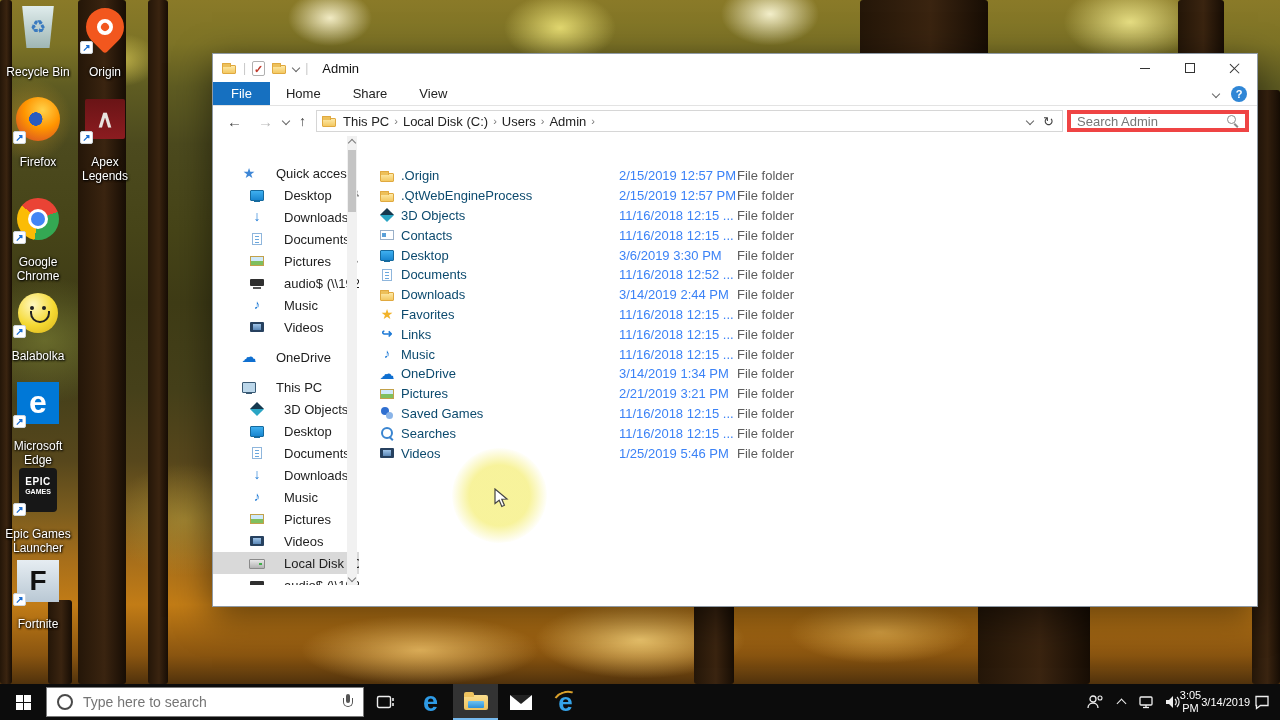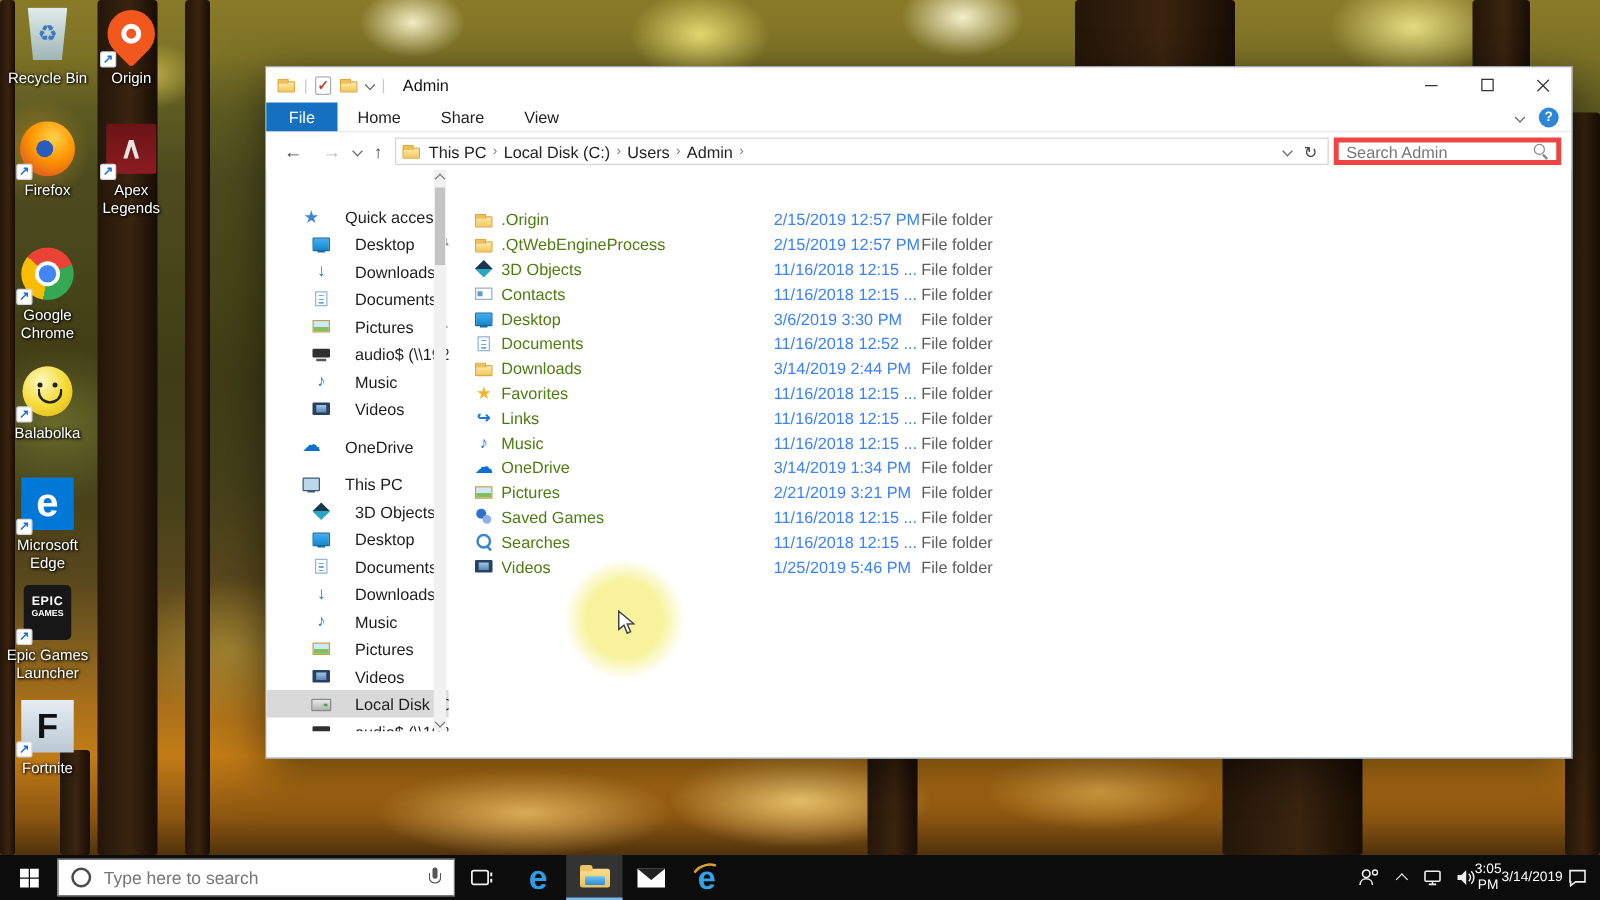--- a/index.html
+++ b/index.html
@@ -28,21 +28,21 @@
   .t4{left:860px;top:0;width:128px;height:56px}
   .t5{left:1178px;top:0;width:46px;height:56px}
   .t6{left:978px;top:300px;width:112px;height:384px}
   .t7{left:694px;top:598px;width:40px;height:86px}
   .t8{left:1252px;top:90px;width:28px;height:594px}
   .t9{left:48px;top:600px;width:24px;height:84px}
 
   
   .dt{position:absolute;width:76px;text-align:center;cursor:default}
   .dt .img{position:relative;width:46px;height:46px;margin:0 auto}
-  .dt .lbl{margin-top:3px;font-size:12px;line-height:14px;color:#fff;text-shadow:1px 1px 2px #000,0 0 3px #000}
+  .dt .lbl{margin-top:13px;font-size:12px;line-height:14px;color:#fff;text-shadow:1px 1px 2px #000,0 0 3px #000}
   .sc{position:absolute;left:-2px;bottom:-2px;width:13px;height:13px;background:#fff;border-radius:2px;border:1px solid #cfd6dd}
   .sc::before{content:"\2197";position:absolute;inset:0;color:#1d6fd1;font-size:10px;line-height:12px;font-weight:bold;text-align:center}
   .img-recycle{width:36px;height:42px;margin:0 auto;background:linear-gradient(180deg,#dfecec,#9fb6b4);clip-path:polygon(6% 0,94% 0,82% 100%,18% 100%);position:relative}
   .img-recycle::before{content:"\267B";position:absolute;inset:0;color:#3a7abf;font-size:18px;line-height:42px;text-align:center}
   .img-origin{position:absolute;left:4px;top:2px;width:38px;height:38px;background:#f2571e;border-radius:50% 50% 8% 50%;transform:rotate(45deg)}
   .img-origin::before{content:"";position:absolute;left:11px;top:11px;width:16px;height:16px;background:#fff;border-radius:50%}
   .img-origin::after{content:"";position:absolute;left:15px;top:15px;width:8px;height:8px;background:#f2571e;border-radius:50%}
   .img-firefox{position:absolute;left:1px;top:1px;width:44px;height:44px;border-radius:50%;
     background:radial-gradient(circle at 45% 50%,#2a5bbf 0 20%,transparent 21%),
                radial-gradient(circle at 60% 30%,#ffd24a,#ff9500 45%,#e3661a 75%,#b5490f 100%)}
@@ -146,21 +146,21 @@
   .varrow.down{bottom:4px;transform:rotate(45deg)}
   .filepane{position:relative;flex:1;overflow:hidden}
   .cols{position:absolute;left:0;top:0;right:0;height:26px;display:flex;align-items:center;color:#555;font-size:12.5px}
   .col{padding-left:8px;border-right:1px solid #eaeaea;height:18px;line-height:18px}
   .col.name{width:244px;padding-left:30px;position:relative}
   .col.name .sortchev{position:absolute;left:130px;top:-4px;width:5px;height:5px;border-right:1.2px solid #888;border-bottom:1.2px solid #888;transform:rotate(-135deg)}
   .col.date{width:118px}.col.type{width:110px}.col.size{width:68px}
   .rows{position:absolute;left:0;top:30px;right:0}
   .file-row{display:flex;align-items:center;height:19.8px;padding-left:20px}
   .file-row .ic{margin-right:6px}
-  .f-name{width:218px;color:#4d7c0f;overflow:hidden;white-space:nowrap}
+  .f-name{width:218px;color:#0c4a6e;overflow:hidden;white-space:nowrap}
   .f-date{width:118px;color:#3b82f6}
   .f-type{width:110px;color:#5c5c5c}
   .f-size{width:60px;text-align:right;color:#5c5c5c}
   .statusbar{position:absolute;left:0;bottom:0;right:0;height:21px;display:flex;align-items:center;border-top:1px solid #ececec;background:#fff;padding:0 10px;font-size:12px;color:#444}
   .view-btns{margin-left:auto;display:flex;gap:4px}
   .view-btn{width:20px;height:17px;border:1px solid transparent;position:relative}
   .view-btn.details{border-color:#7ab0e0;background:#d6e9f9}
   .view-btn.details::before{content:"";position:absolute;left:3px;top:4px;right:3px;bottom:3px;background:repeating-linear-gradient(#5a8fc0 0 1.5px,transparent 1.5px 4px)}
   .view-btn.thumbs{border-color:#cfcfcf;background:#f4f4f4}
   .view-btn.thumbs::before{content:"";position:absolute;left:3px;top:4px;right:3px;bottom:6px;background:#9db8cc}

